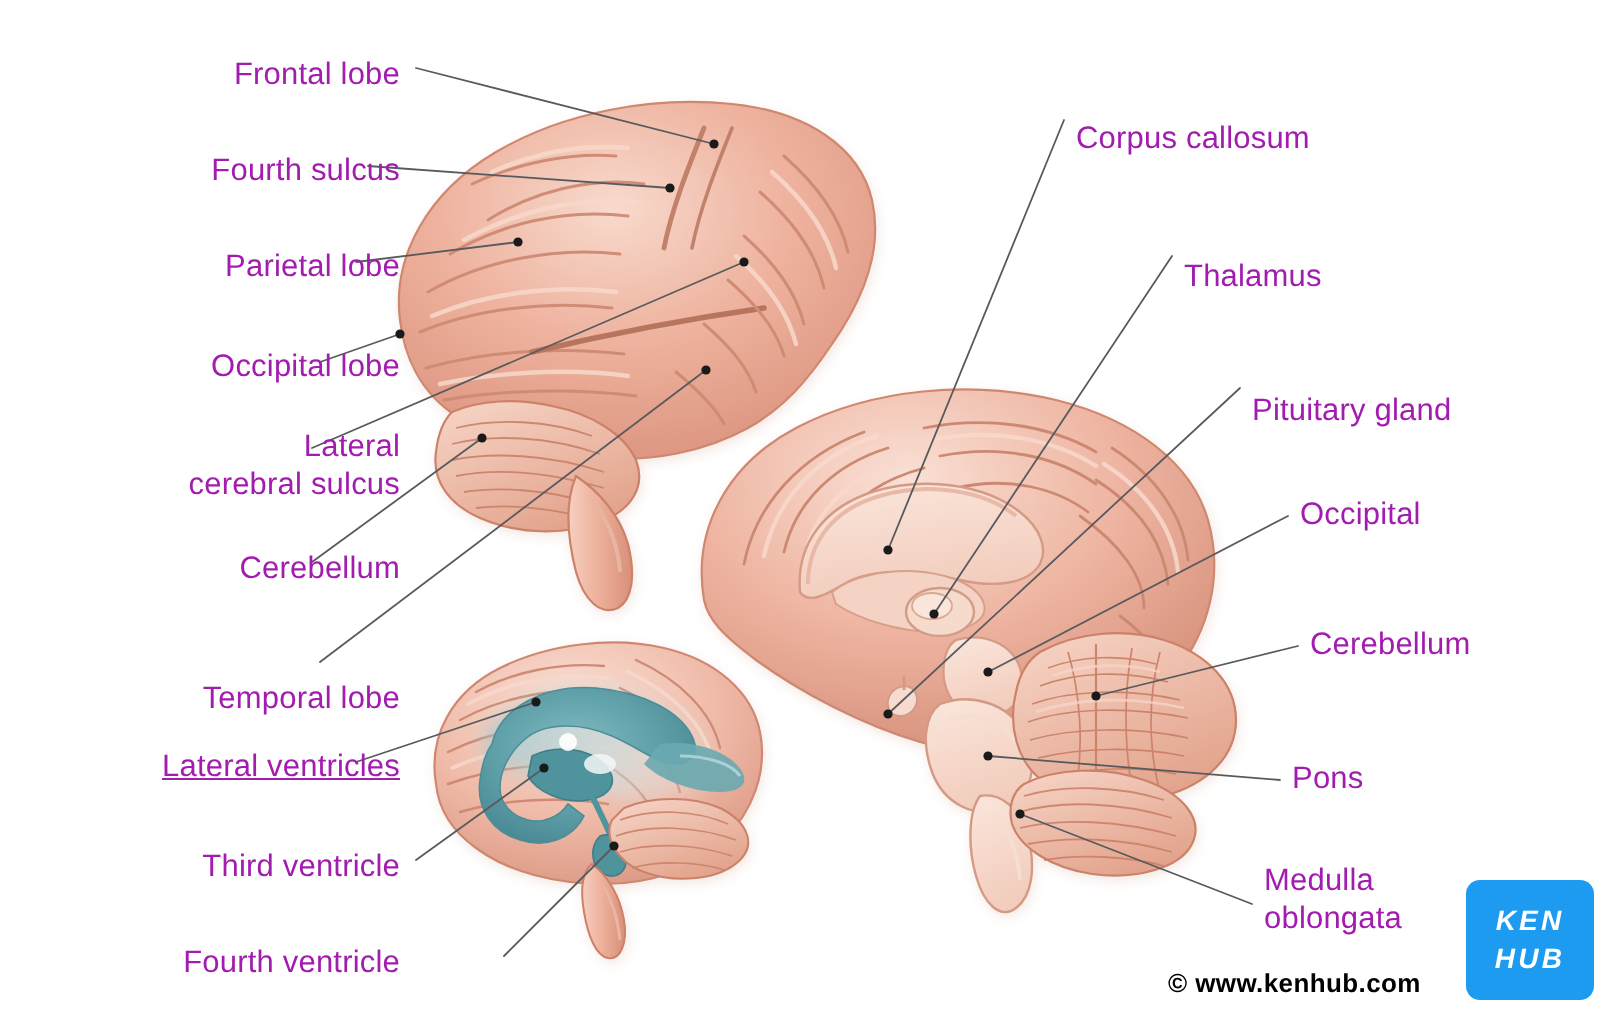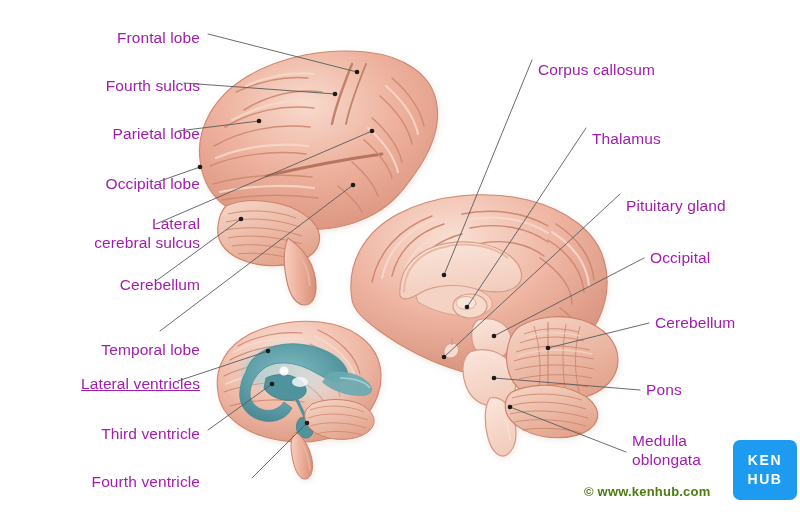--- a/index.html
+++ b/index.html
@@ -37,20 +37,21 @@
   .lbl.left-al  { text-align: left; }
 
   #kenhub-logo {
     position: absolute;
     left: 733px;
     top: 440px;
     width: 64px;
     height: 60px;
     background: #1d9bf0;
     border-radius: 7px;
+    font-style: italic;
   }
   #kenhub-logo .kh-line {
     position: absolute;
     left: 0;
     width: 64px;
     text-align: center;
     color: #ffffff;
     font-family: "Liberation Sans", sans-serif;
     font-size: 14px;
     font-weight: bold;
@@ -59,21 +60,21 @@
   #kenhub-logo .kh-ken { top: 12px; }
   #kenhub-logo .kh-hub { top: 31px; }
 
   #copyright {
     position: absolute;
     left: 584px;
     top: 484px;
     font-family: "Liberation Sans", sans-serif;
     font-size: 13px;
     font-weight: bold;
-    color: #4d7c0f;
+    color: #000000;
     letter-spacing: 0.2px;
   }
 </style>
 </head>
 <body>
 
 <div id="stage">
 
   <svg id="art" viewBox="0 0 800 512" xmlns="http://www.w3.org/2000/svg">
     <defs>

